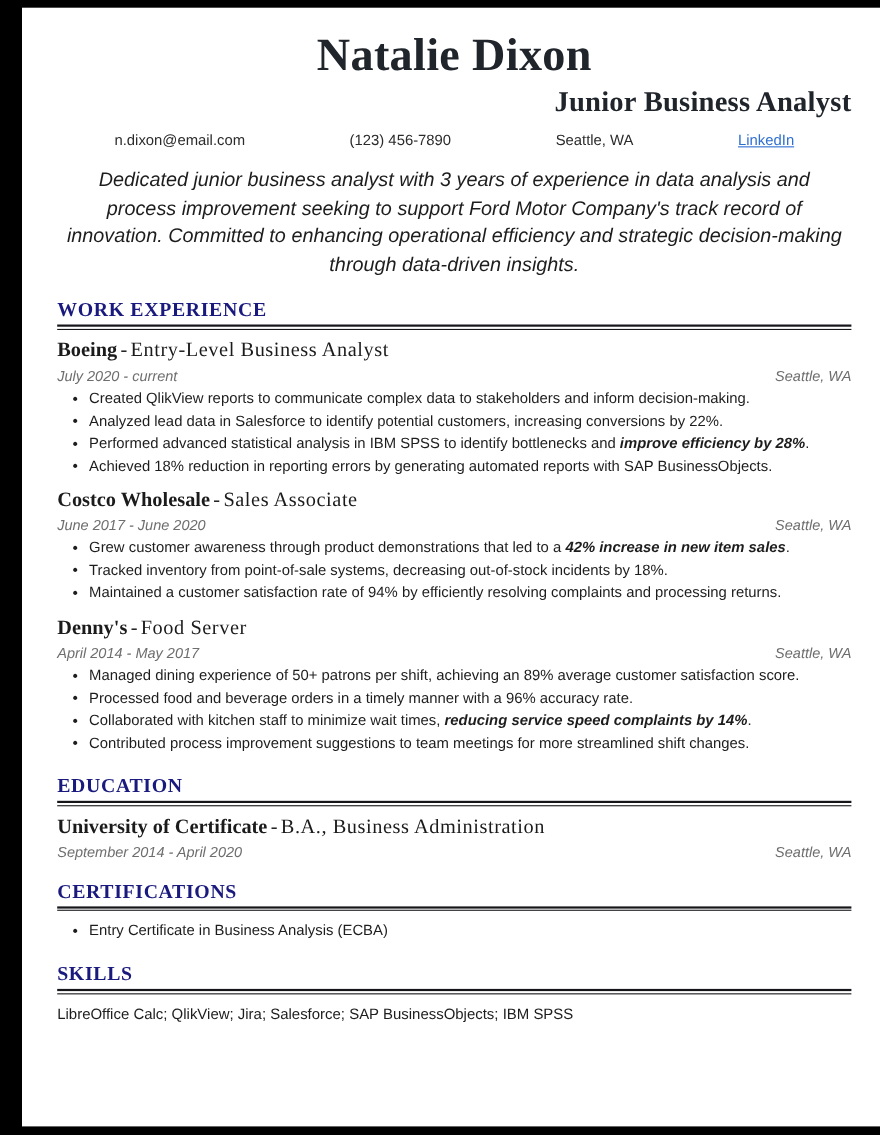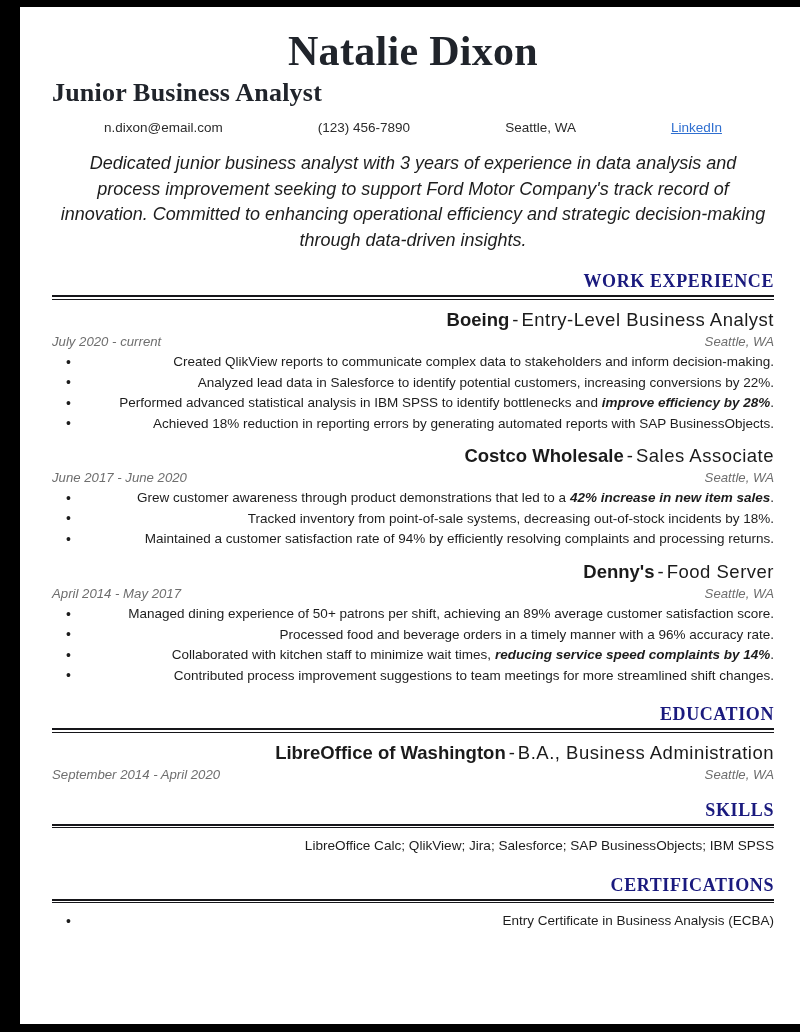--- a/index.html
+++ b/index.html
@@ -35,21 +35,21 @@
     text-align: center;
     letter-spacing: 0.3px;
     margin: 0;
   }
   .headline {
     font-family: "Liberation Serif", serif;
     font-weight: bold;
     font-size: 26px;
     line-height: 1.15;
     color: #20242b;
-    text-align: left;
+    text-align: right;
     margin: 4px 0 0 0;
     letter-spacing: 0.2px;
   }
   .contact-row {
     display: flex;
     justify-content: center;
     align-items: flex-start;
     margin-top: 12px;
     font-size: 13.5px;
     color: #2b2b2b;
@@ -70,42 +70,41 @@
     font-size: 18px;
     font-style: italic;
     line-height: 1.42;
     color: #1d1d1d;
     text-align: center;
   }
 
   
   .section {
     margin-top: 18px;
-    text-align: right;
   }
   .section-title {
     font-family: "Liberation Serif", serif;
     font-weight: bold;
     font-size: 18px;
     letter-spacing: 0.6px;
     color: #1a1a7e;
     margin: 0 0 3px 0;
   }
   .section-rule {
     border-top: 2.4px solid #16161a;
     border-bottom: 0.9px solid #16161a;
     height: 1.6px;
     margin-bottom: 8px;
   }
 
   
   .entry { margin-top: 10px; }
   .entry:first-child { margin-top: 0; }
   .entry-heading {
-    font-family: Liberation Sans, sans-serif;
+    font-family: Liberation Serif, serif;
     font-size: 18.5px;
     color: #1b1b1b;
     line-height: 1.25;
     white-space: nowrap;
   }
   .org { font-weight: bold; }
   .sep { font-weight: normal; padding: 0 3px; }
   .role { font-weight: normal; letter-spacing: 0.5px; }
   .entry-meta {
     display: flex;
@@ -207,36 +206,36 @@
           </ul>
         </div>
       </div>
   </div>
 
   <div class="section">
     <div class="section-title">EDUCATION</div>
     <div class="section-rule"></div>
     <div id="education-entries">
         <div class="entry">
-          <div class="entry-heading"><span class="org">LibreOffice of Washington</span><span class="sep">-</span><span class="role">B.A.,  Business Administration</span></div>
+          <div class="entry-heading"><span class="org">University of Certificate</span><span class="sep">-</span><span class="role">B.A.,  Business Administration</span></div>
           <div class="entry-meta">
             <span>September 2014 - April 2020</span>
             <span>Seattle, WA</span>
           </div>
         </div>
       </div>
-  </div>
-
-  <div class="section">
-    <div class="section-title">SKILLS</div>
-    <div class="section-rule"></div>
-    <div class="skills-line">LibreOffice Calc; QlikView; Jira; Salesforce; SAP BusinessObjects; IBM SPSS</div>
   </div>
 
   <div class="section">
     <div class="section-title">CERTIFICATIONS</div>
     <div class="section-rule"></div>
     <ul class="bullets cert-list" id="cert-list">
         <li>Entry Certificate in Business Analysis (ECBA)</li>
       </ul>
   </div>
 
+  <div class="section">
+    <div class="section-title">SKILLS</div>
+    <div class="section-rule"></div>
+    <div class="skills-line">LibreOffice Calc; QlikView; Jira; Salesforce; SAP BusinessObjects; IBM SPSS</div>
+  </div>
+
 </div>
 
 </body></html>

